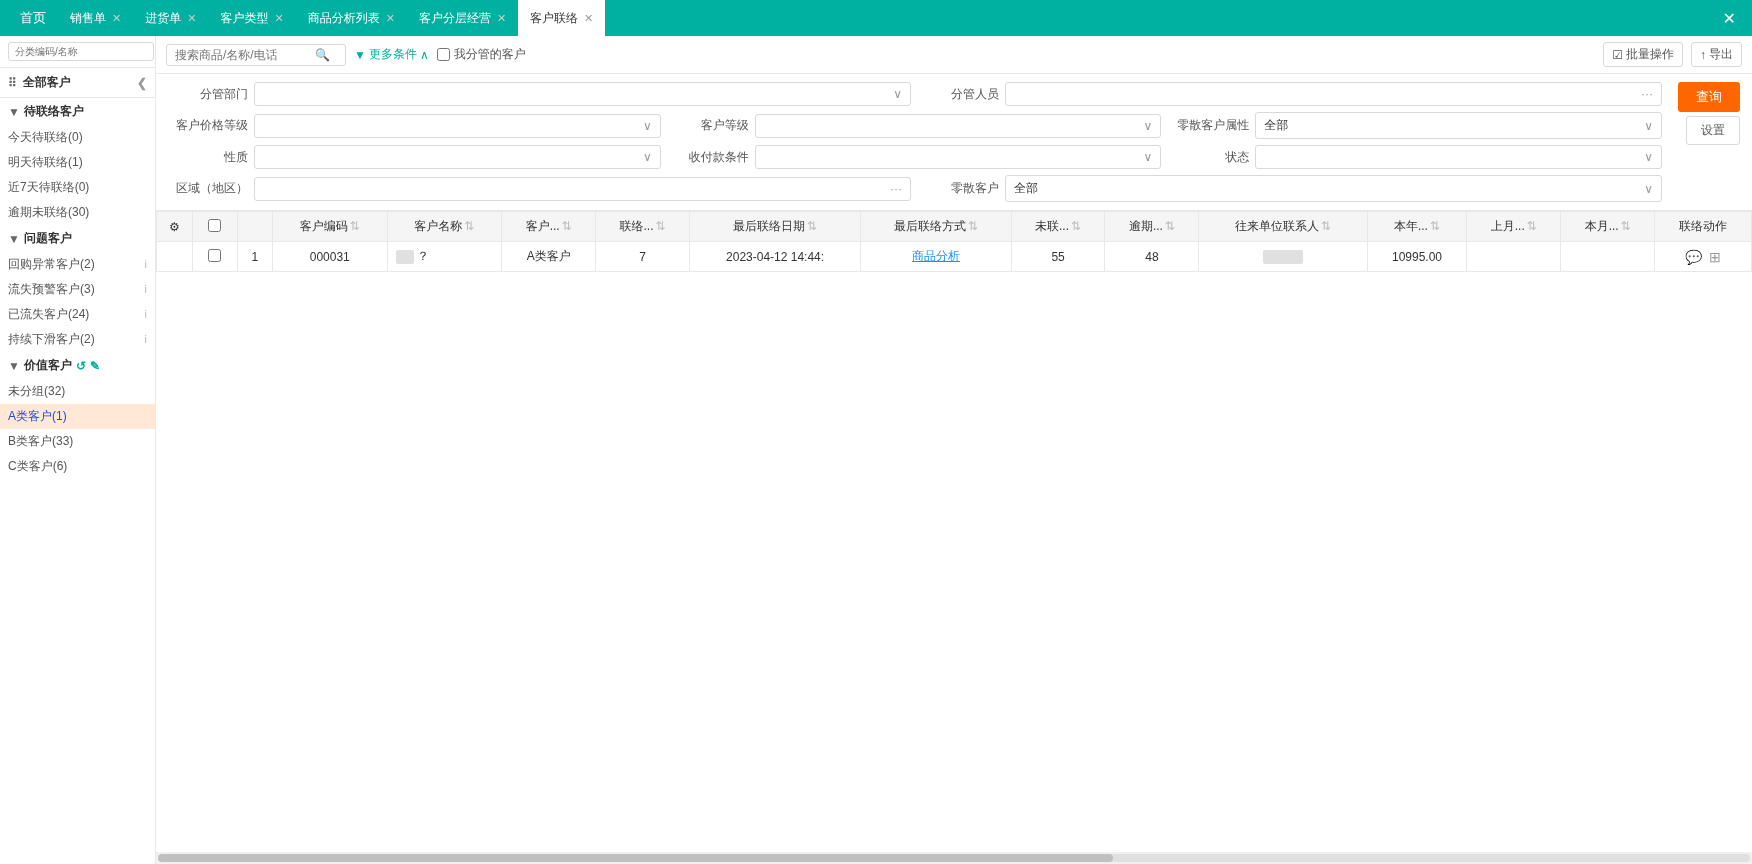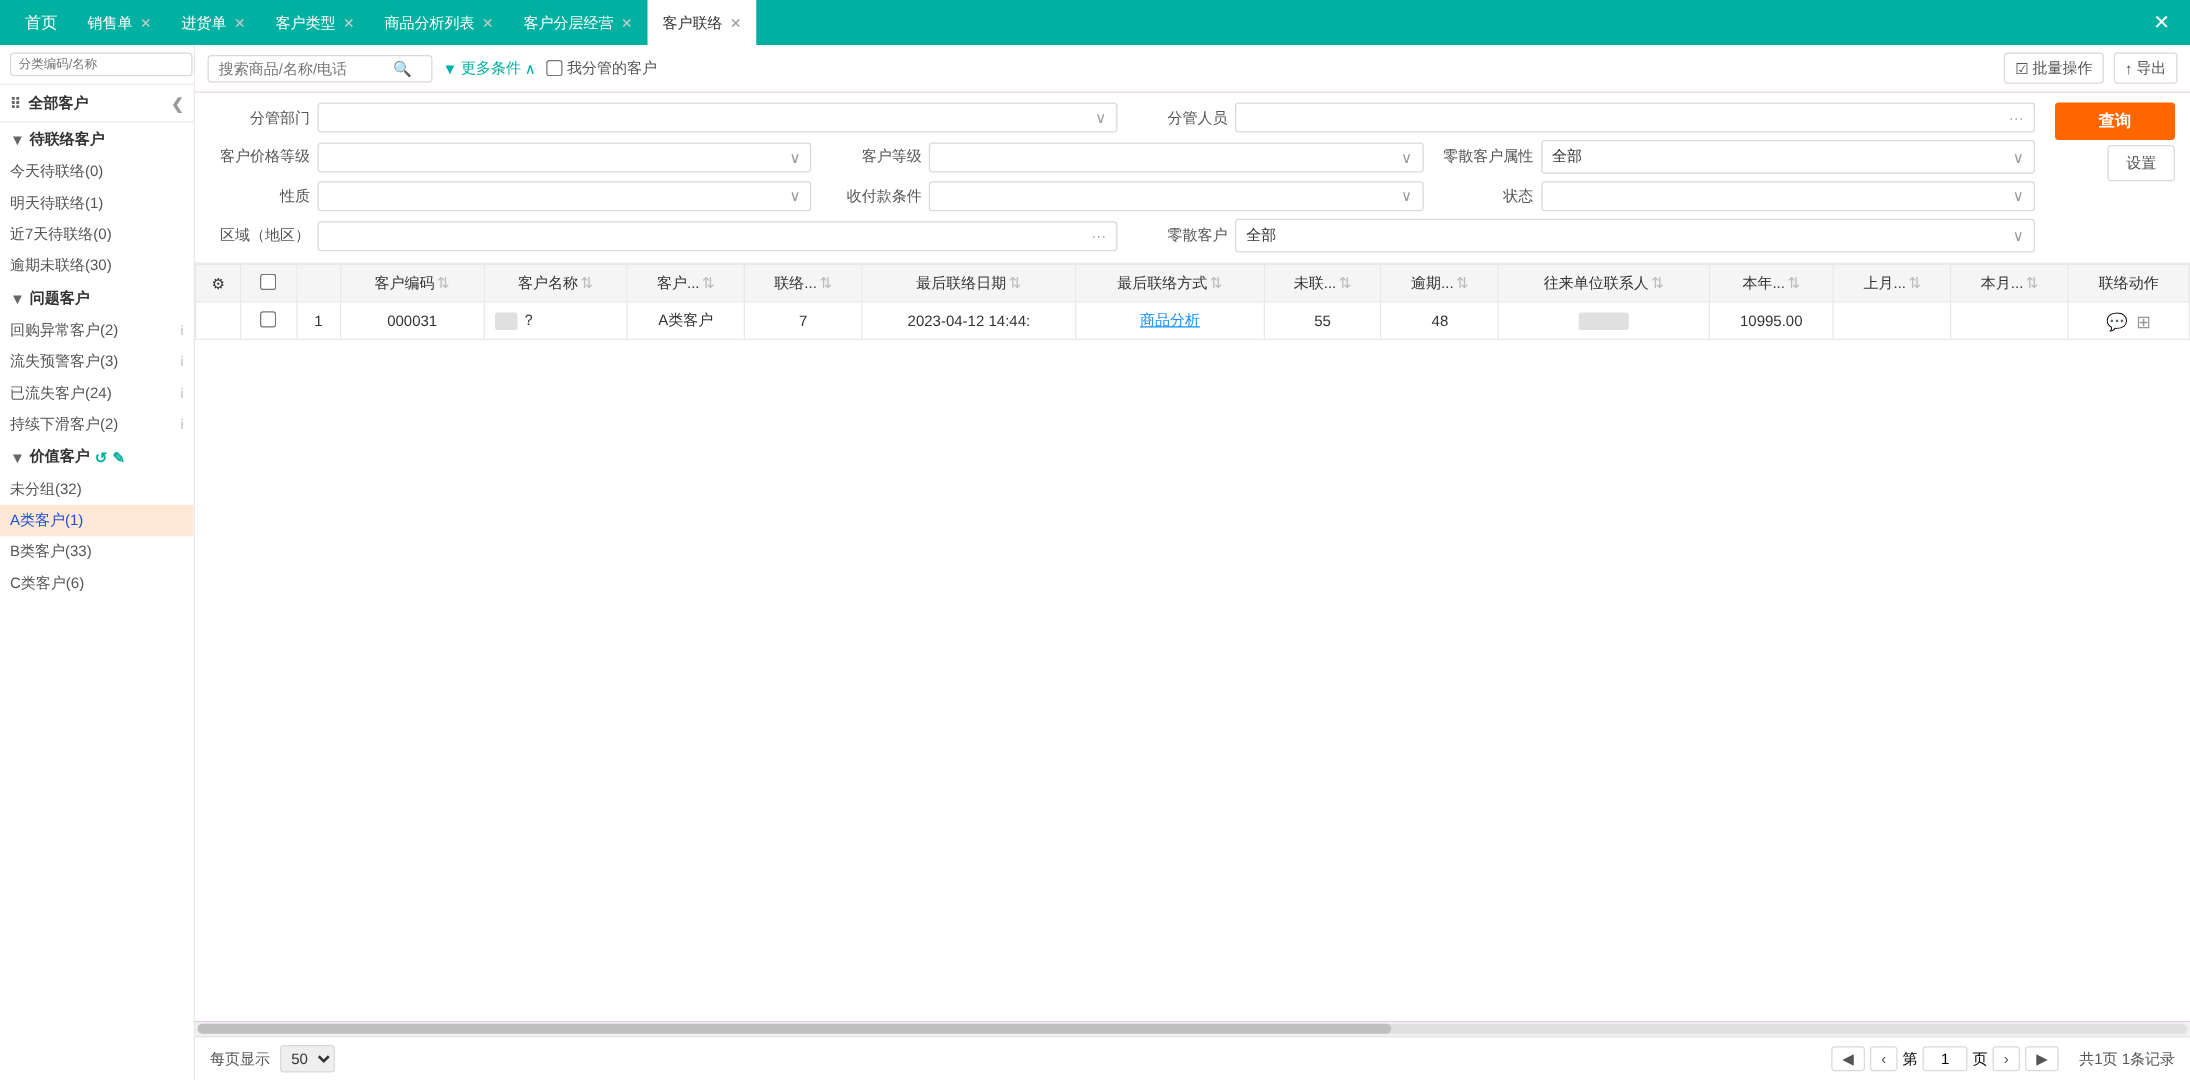--- a/index.html
+++ b/index.html
@@ -62,21 +62,21 @@
 
     .sidebar-item {
       padding: 4px 8px 4px 8px; cursor: pointer; color: #555;
       display: flex; align-items: flex-start;
     }
     .sidebar-item.active { background: #ffe8d6; color: #1d4ed8; }
     .sidebar-item .item-icon { margin-left: auto; color: #bbb; font-size: 11px; }
 
     
     .content {
-      flex: 1; display: flex; flex-direction: column; background: #a21caf; overflow: hidden;
+      flex: 1; display: flex; flex-direction: column; background: #fef9c3; overflow: hidden;
     }
 
     
     .filter-bar {
       display: flex; align-items: center; padding: 6px 10px;
       background: #fff; border-bottom: 1px solid #e8e8e8; gap: 8px;
     }
     .filter-search {
       display: flex; align-items: center;
       border: 1px solid #d9d9d9; border-radius: 3px; padding: 3px 8px;
@@ -106,21 +106,21 @@
     }
     .filter-field .field-input {
       flex: 1; border: 1px solid #d9d9d9; border-radius: 3px; padding: 4px 8px;
       background: #fff; font-size: 12px; min-width: 0; color: #333;
       display: flex; align-items: center; cursor: pointer;
     }
     .filter-field .field-input .arrow { margin-left: auto; color: #999; }
     .filter-field .field-input .dots { margin-left: auto; color: #999; }
     .btn-query {
       background: #f60; color: #fff; border: none; border-radius: 3px;
-      padding: 6px 35px; cursor: pointer; font-size: 13px; font-weight: bold;
+      padding: 6px 18px; cursor: pointer; font-size: 13px; font-weight: normal;
     }
     .btn-setting {
       background: #fff; color: #555; border: 1px solid #d9d9d9; border-radius: 3px;
       padding: 5px 14px; cursor: pointer; font-size: 12px;
     }
     .filter-actions { display: flex; flex-direction: column; gap: 4px; align-items: flex-end; margin-left: 8px; }
 
     
     .table-container {
       flex: 1; overflow: auto; background: #fff; margin: 0;
@@ -467,31 +467,14 @@
         </tbody>
       </table>
     </div>
 
     <div class="scroll-area">
       <div class="scroll-track">
         <div class="scroll-thumb"></div>
       </div>
     </div>
 
-    <div class="table-footer">
-      <span class="page-size-label">每页显示</span>
-      <select class="page-size-select">
-        <option>50</option>
-      </select>
-      <div class="spacer"></div>
-      <div class="pagination">
-        <button class="page-btn">◀</button>
-        <button class="page-btn">‹</button>
-        <span>第</span>
-        <input class="page-input" type="text" value="1" style="">
-        <span>页</span>
-        <button class="page-btn">›</button>
-        <button class="page-btn">▶</button>
-      </div>
-      <span class="total-info">共1页 1条记录</span>
-    </div>
   </div>
 </div>
 
 </body></html>

